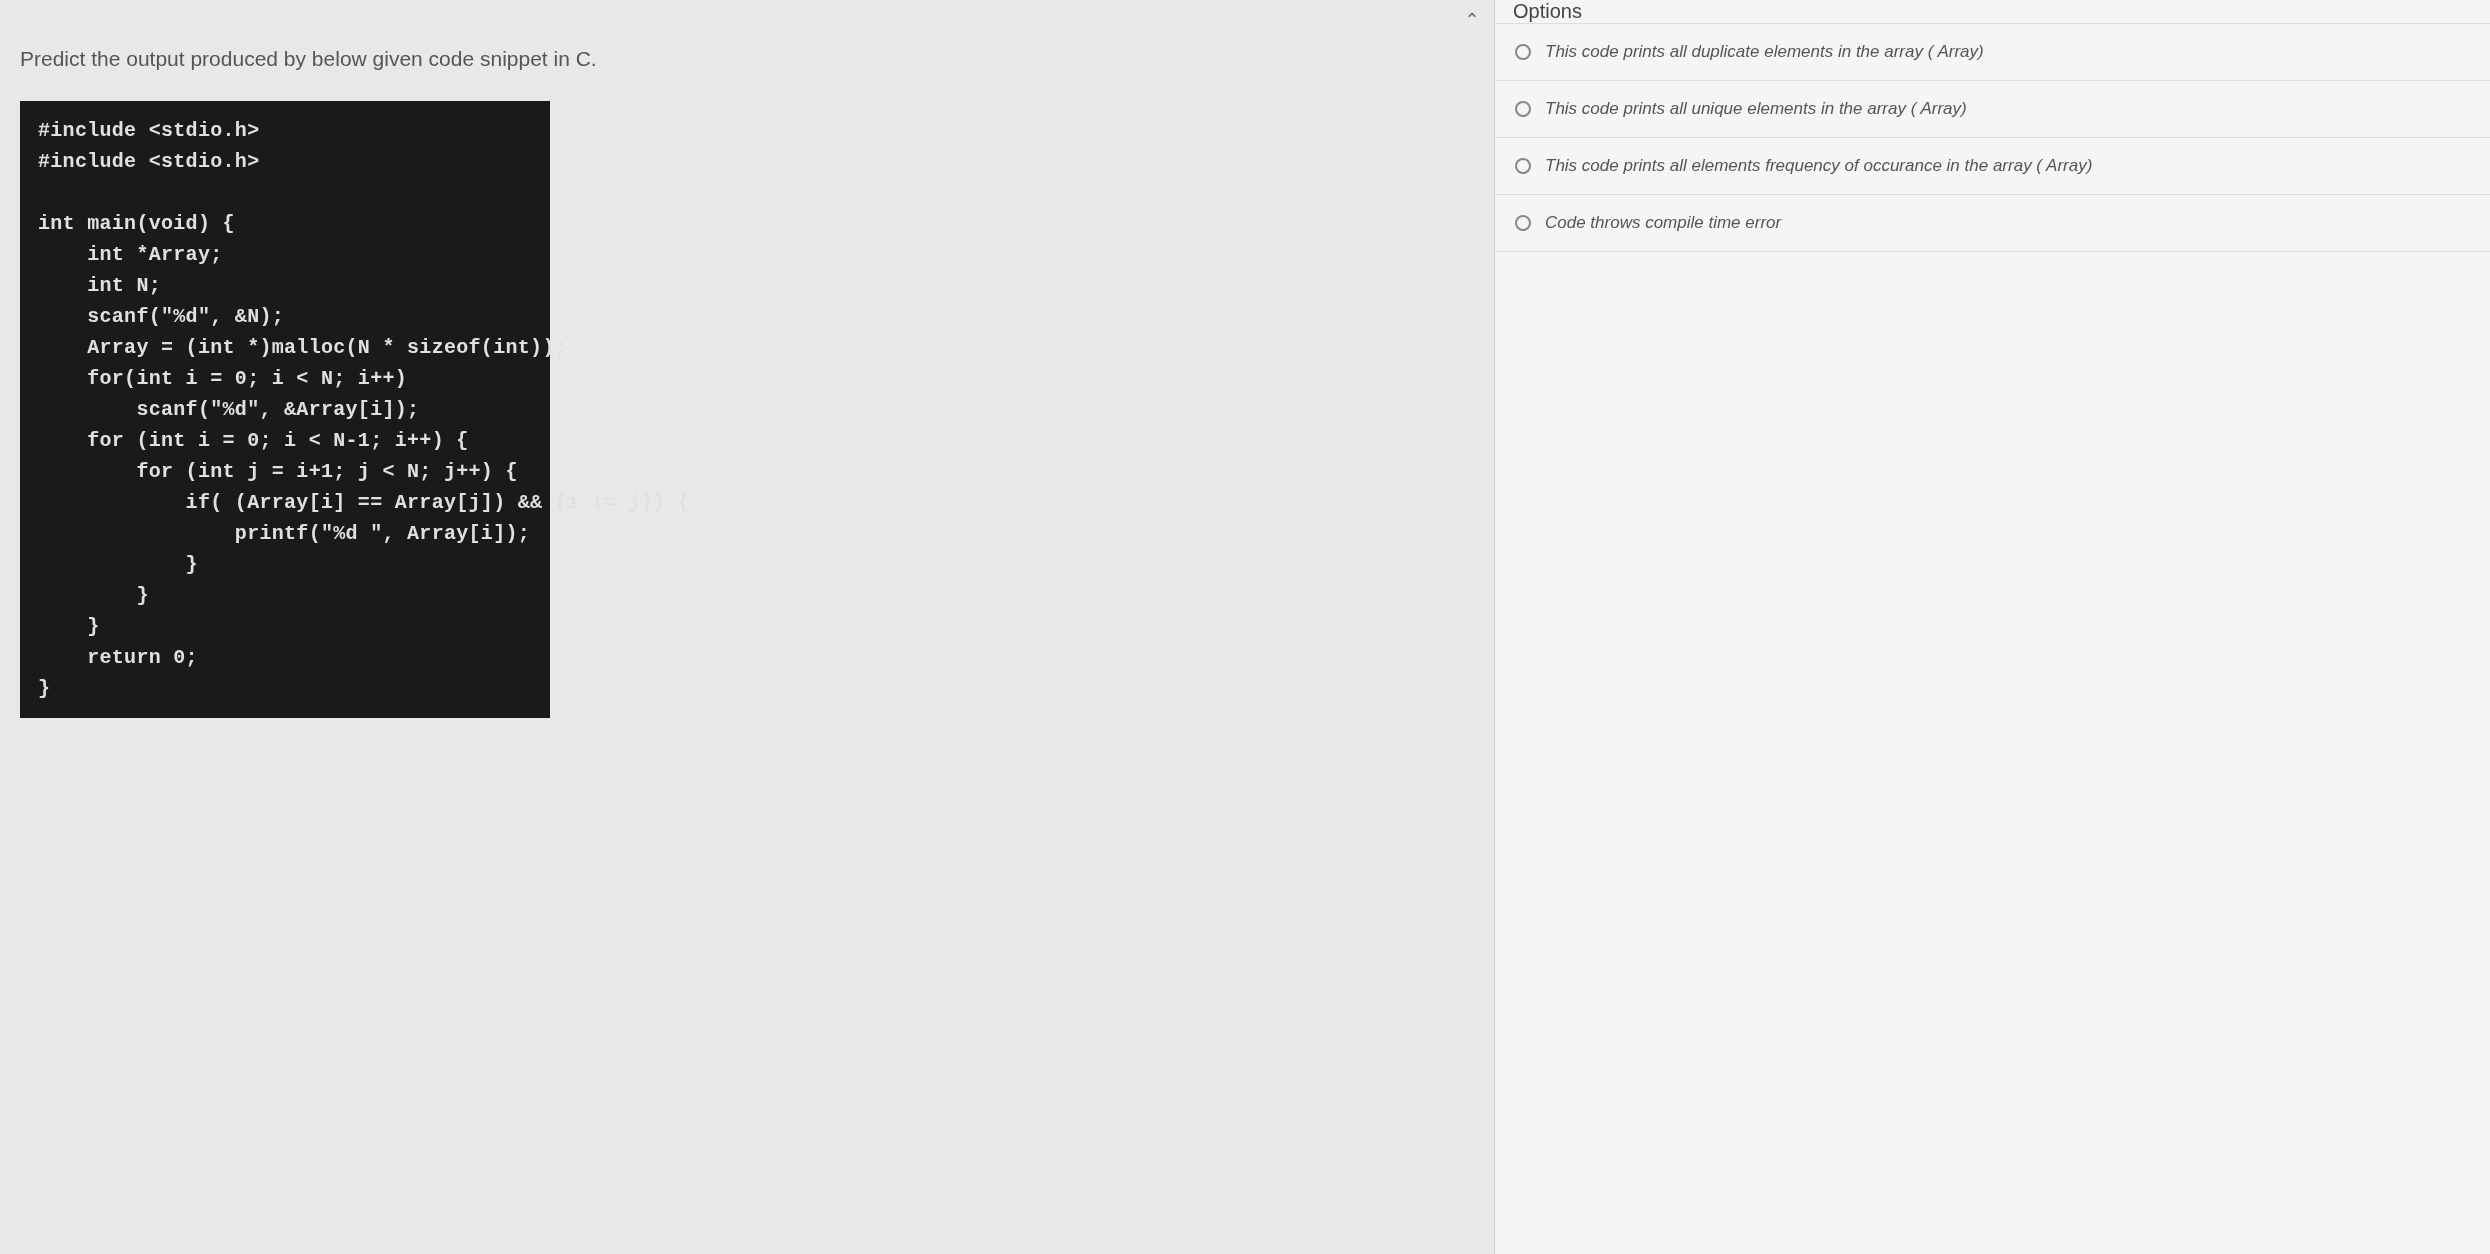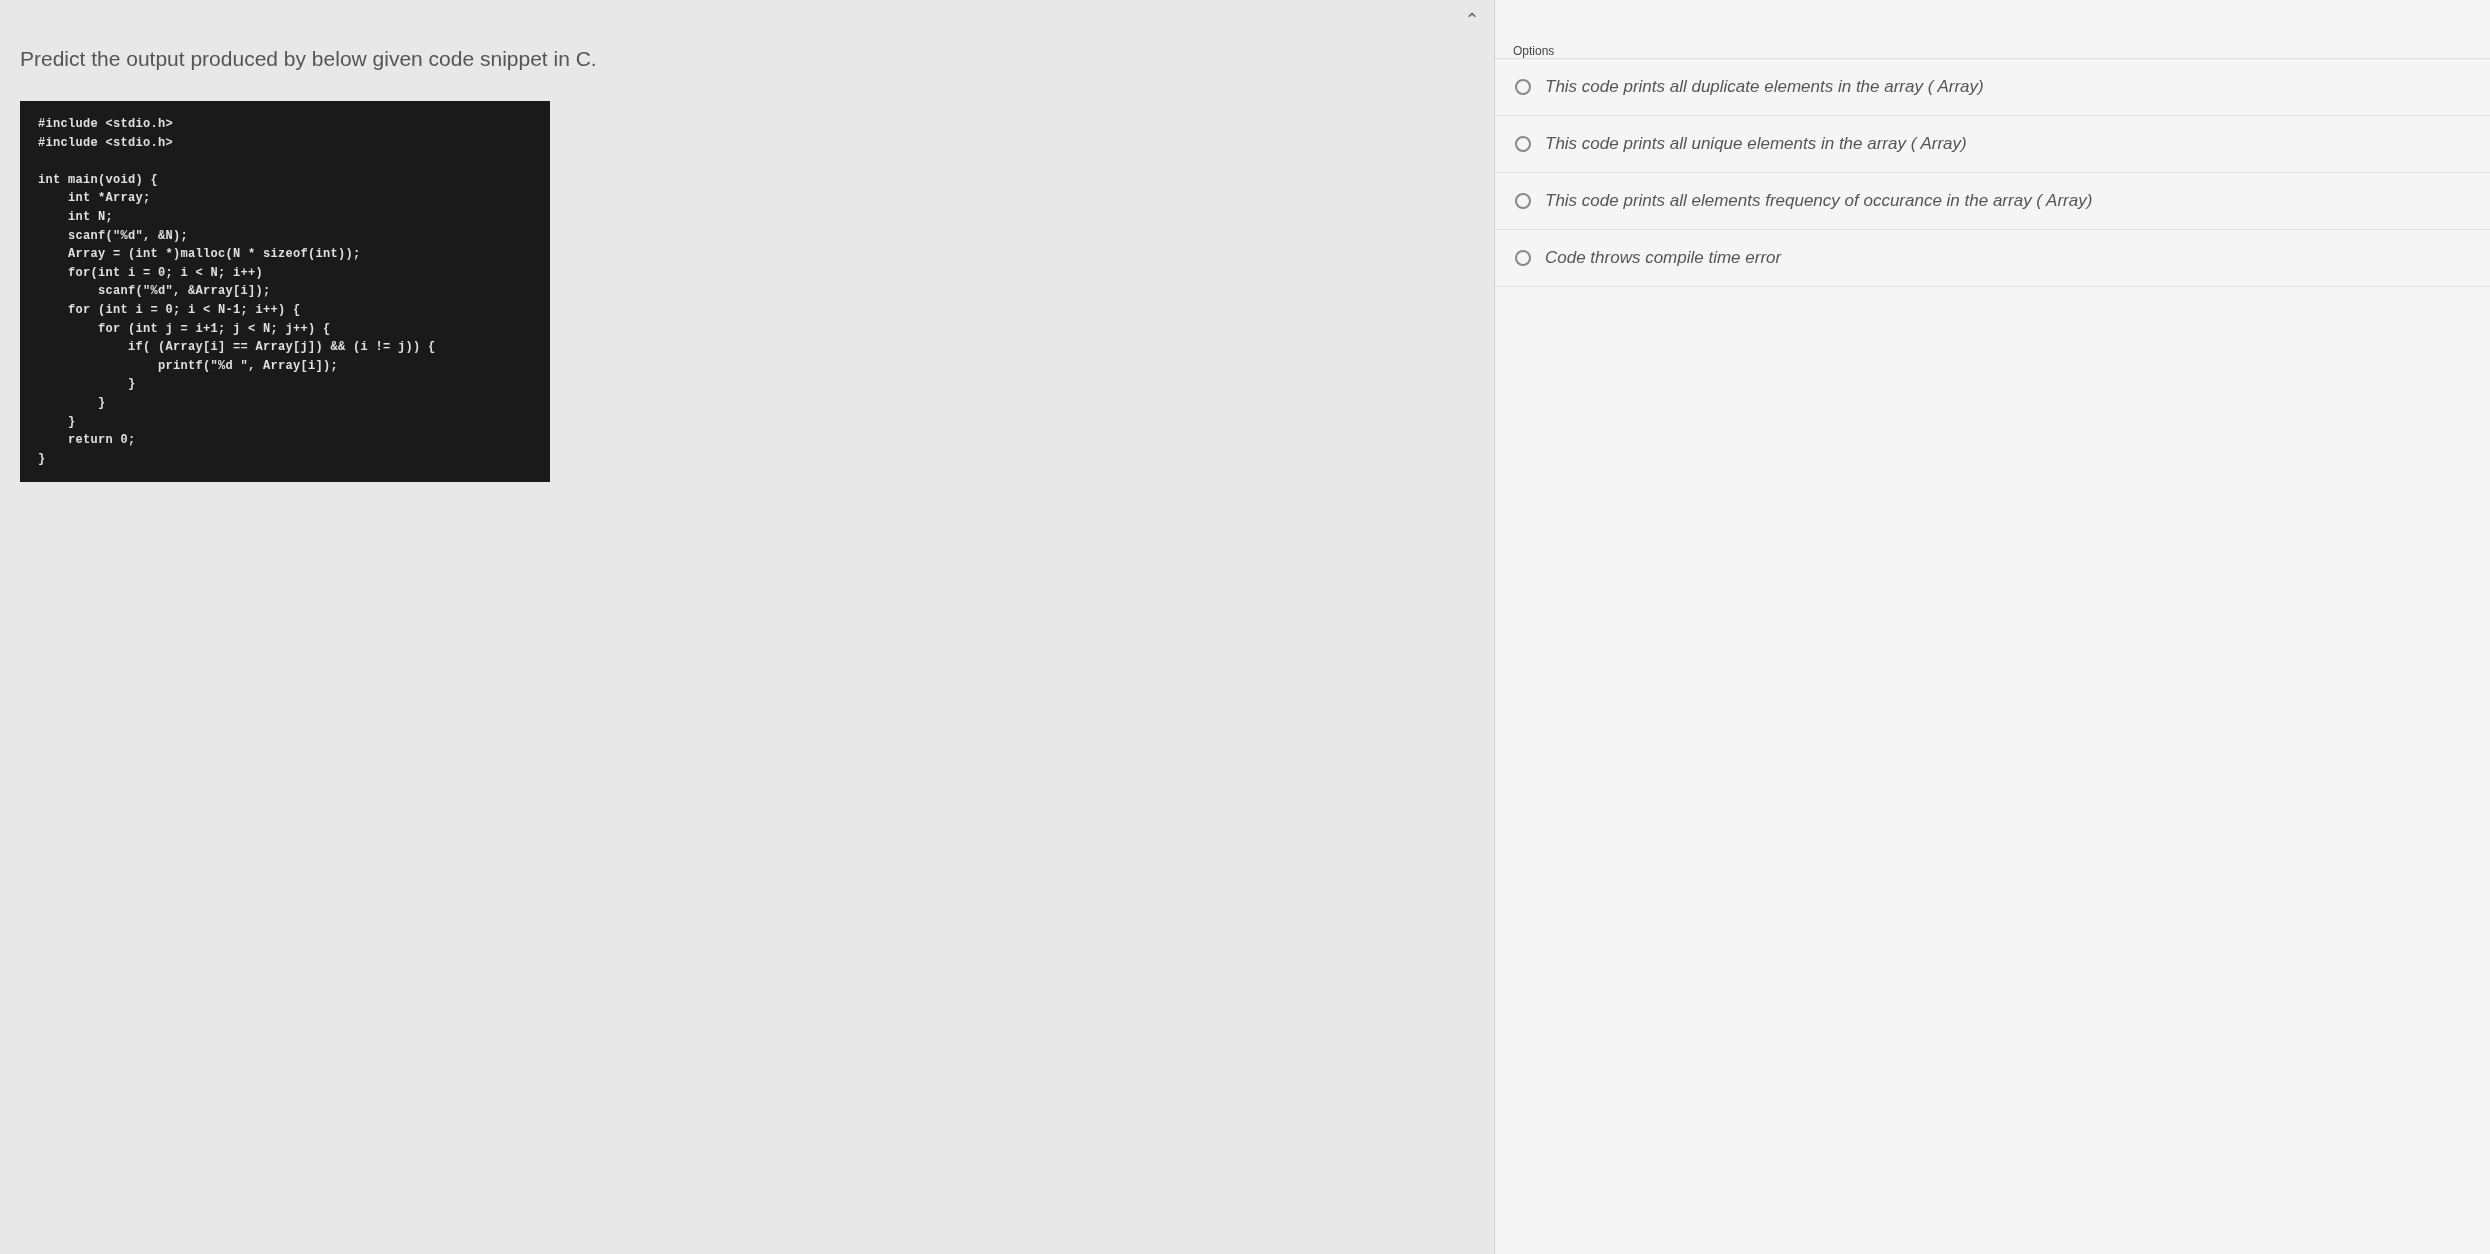--- a/index.html
+++ b/index.html
@@ -40,34 +40,33 @@
     .question-text {
       font-size: 21px;
       color: #555;
       margin-bottom: 30px;
       margin-top: 27px;
     }
     .code-block {
       background: #1a1a1a;
       color: #e0e0e0;
       font-family: 'Courier New', Courier, monospace;
-      font-size: 12px;
+      font-size: 20px;
       font-weight: bold;
       padding: 14px 18px;
       white-space: pre;
       line-height: 1.55;
       width: 530px;
       letter-spacing: 0.3px;
     }
     .options-header {
-      font-size: 12px;
+      font-size: 20px;
       color: #444;
       padding: 0 18px;
       border-bottom: 1px solid #ddd;
-      margin-top: 44px;
     }
     .options-list {
       padding: 0;
       font-style: italic;
     }
     .option-item {
       display: flex;
       align-items: center;
       padding: 18px 20px;
       border-bottom: 1px solid #e0e0e0;

